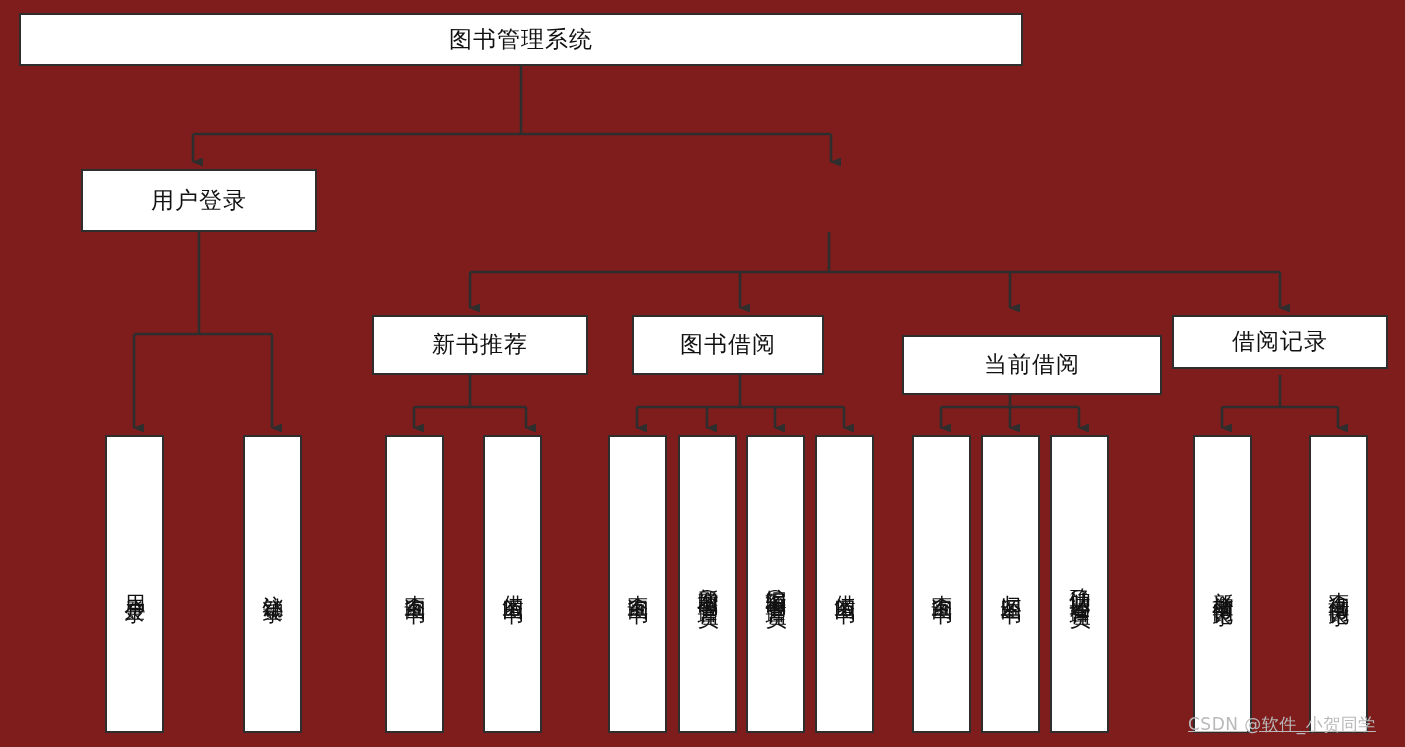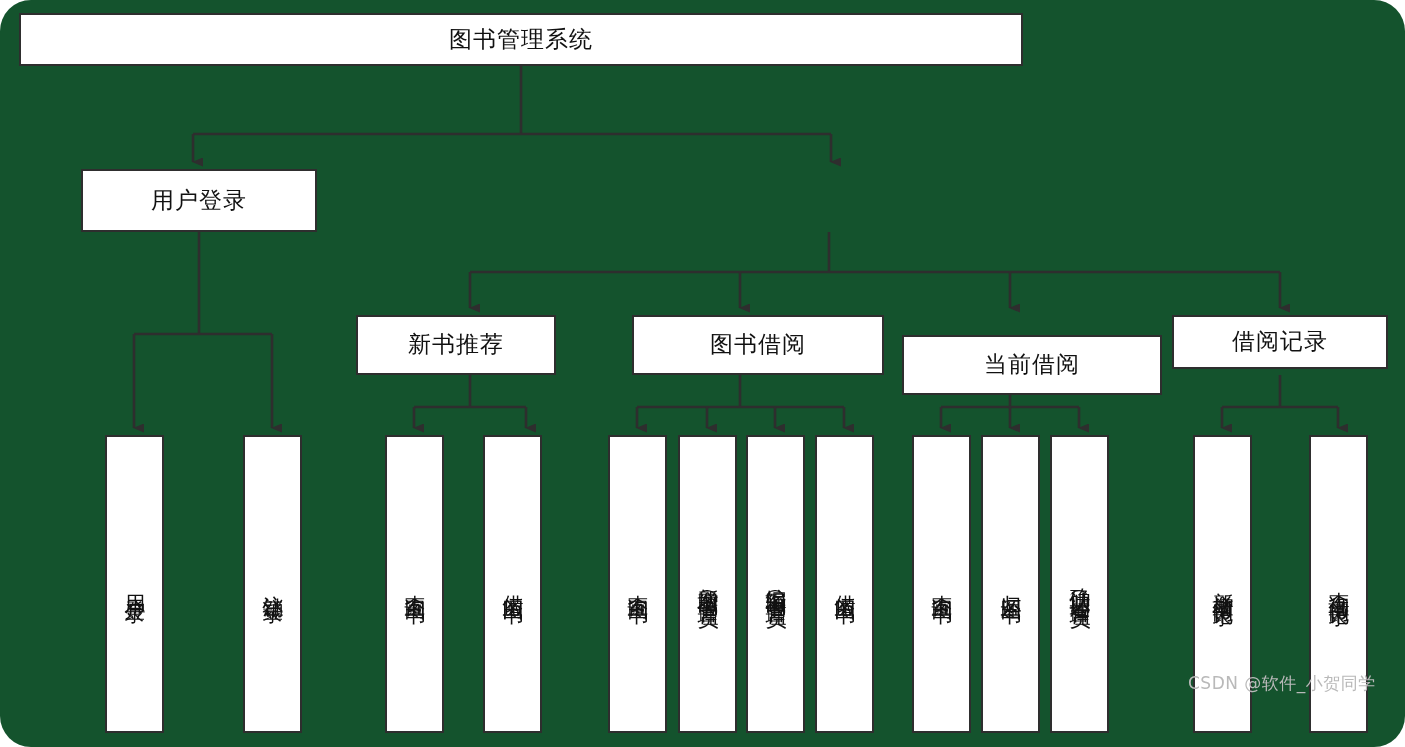--- a/index.html
+++ b/index.html
@@ -8,23 +8,22 @@
     padding: 0;
     background: #ffffff;
   }
   body {
     font-family: "DejaVu Sans", "Liberation Sans", sans-serif;
   }
   #canvas {
     position: relative;
     width: 1405px;
     height: 747px;
-    background: #14532d;
+    background: #7f1d1d;
     overflow: hidden;
-    border-radius: 31px;
   }
   svg.wires {
     position: absolute;
     left: 0;
     top: 0;
     width: 1405px;
     height: 747px;
     pointer-events: none;
   }
   .node {
@@ -60,26 +59,27 @@
     display: block;
     white-space: nowrap;
   }
   .node.v .lbl {
     writing-mode: vertical-rl;
     text-orientation: upright;
   }
   .watermark {
     position: absolute;
     left: 1188px;
-    top: 672px;
+    top: 713px;
     font-size: 17px;
     color: #b9b9b9;
     white-space: nowrap;
     letter-spacing: 0.5px;
     font-family: "DejaVu Sans", "Liberation Sans", sans-serif;
+    text-decoration: underline;
   }
 </style>
 </head>
 <body>
 
 <div id="canvas">
 
   <svg class="wires" viewBox="0 0 1405 747" xmlns="http://www.w3.org/2000/svg">
     <defs>
       <marker id="arw" markerWidth="9" markerHeight="11" refX="4.5" refY="10" orient="auto" markerUnits="userSpaceOnUse">
@@ -132,25 +132,25 @@
 
   <div class="node root" style="left:19px; top:13px; width:1004px; height:53px;">
     <span class="lbl">图书管理系统</span>
   </div>
 
   <div class="node h" style="left:81px; top:169px; width:236px; height:63px;">
     <span class="lbl">用户登录</span>
   </div>
 
 
-  <div class="node h" style="left:356px; top:315px; width:200px; height:60px;">
+  <div class="node h" style="left:372px; top:315px; width:216px; height:60px;">
     <span class="lbl">新书推荐</span>
   </div>
 
-  <div class="node h" style="left:632px; top:315px; width:252px; height:60px;">
+  <div class="node h" style="left:632px; top:315px; width:192px; height:60px;">
     <span class="lbl">图书借阅</span>
   </div>
 
   <div class="node h" style="left:902px; top:315px; width:260px; height:60px;margin-top:20px;">
     <span class="lbl">当前借阅</span>
   </div>
 
   <div class="node h" style="left:1172px; top:315px; width:216px; height:54px;">
     <span class="lbl">借阅记录</span>
   </div>

